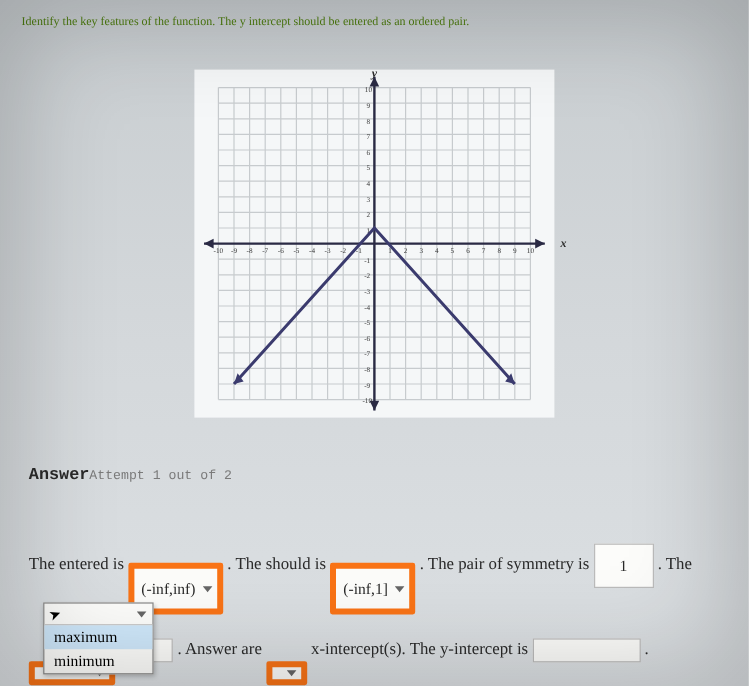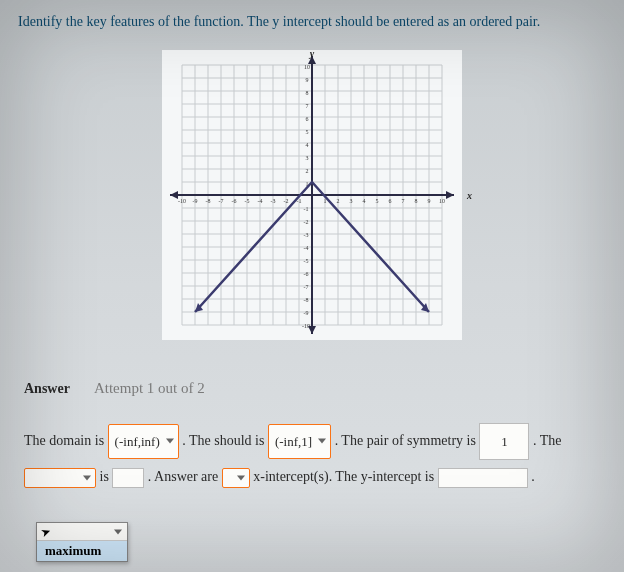--- a/index.html
+++ b/index.html
@@ -9,23 +9,23 @@
       width: 624px;
       height: 572px;
       overflow: hidden;
       position: relative;
     }
     .page {
       padding: 12px 18px;
       color: #2a2a2a;
     }
     .question {
-      font-size: 14px;
-      color: #0c4a6e;
-      margin-bottom: 18px;
+      font-size: 10px;
+      color: #4d7c0f;
+      margin-bottom: 32px;
       line-height: 1.4;
     }
     .graph-wrap {
       display: flex;
       justify-content: center;
       margin-bottom: 40px;
     }
     .graph {
       position: relative;
       width: 300px;
@@ -46,50 +46,52 @@
       right: -10px;
       top: 50%;
       transform: translateY(-50%);
       font-size: 10px;
       font-weight: bold;
       font-style: italic;
     }
     .answer-row {
       display: flex;
       align-items: baseline;
-      gap: 24px;
+      gap: 0;
       margin-bottom: 26px;
       padding-left: 6px;
+      font-family: Liberation Mono, monospace;
     }
     .answer-label {
       font-size: 14px;
       font-weight: bold;
       color: #2a2a2a;
     }
     .attempt {
-      font-size: 15px;
+      font-size: 11px;
       color: #7a7a7a;
     }
     .fill-area {
       font-size: 14px;
       color: #2a2a2a;
       line-height: 2.4;
       padding-left: 6px;
     }
     .sel {
       display: inline-block;
       background: #fcfcfa;
-      border: 1px solid #f97316;
+      border: 5px solid #f97316;
       border-radius: 2px;
       padding: 1px 18px 1px 6px;
       font-size: 13px;
       position: relative;
       min-width: 50px;
       vertical-align: middle;
       min-height: 20px;
+      margin-top: 39px;
     }
     .sel::after {
       content: '';
       position: absolute;
       right: 4px;
       top: 50%;
       transform: translateY(-50%);
       border-left: 4px solid transparent;
       border-right: 4px solid transparent;
       border-top: 5px solid #666;
@@ -137,21 +139,20 @@
       right: 5px;
       top: 50%;
       transform: translateY(-50%);
       border-left: 4px solid transparent;
       border-right: 4px solid transparent;
       border-top: 5px solid #666;
     }
     .dd-option {
       padding: 2px 8px;
       cursor: pointer;
-      font-weight: bold;
     }
     .dd-option.hl {
       background: #cfe8fb;
     }
     .vignette {
       pointer-events: none;
       position: absolute;
       inset: 0;
       box-shadow: inset 0 0 80px 20px rgba(0,0,0,0.18);
     }
@@ -273,21 +274,21 @@
       </svg>
     </div>
   </div>
 
   <div class="answer-row">
     <span class="answer-label">Answer</span>
     <span class="attempt">Attempt 1 out of 2</span>
   </div>
 
   <div class="fill-area">
-    <span>The domain is </span>
+    <span>The entered is </span>
     <span class="sel">(-inf,inf)</span>
     <span> . The should is </span>
     <span class="sel">(-inf,1]</span>
     <span> . The pair of symmetry is </span>
     <span class="txt">1</span>
     <span> . The</span>
     <br>
     <span class="sel" style="min-width:72px;"></span>
     <span> is </span>
     <span class="txt small"></span>
@@ -297,15 +298,16 @@
     <span class="txt wide"></span>
     <span> .</span>
   </div>
 </div>
 
 <div class="dropdown-open">
   <div class="sel-header">
     <span class="cursor-ic">➤</span>
   </div>
   <div class="dd-option hl">maximum</div>
+  <div class="dd-option">minimum</div>
 </div>
 
 <div class="vignette"></div>
 
 </body></html>

